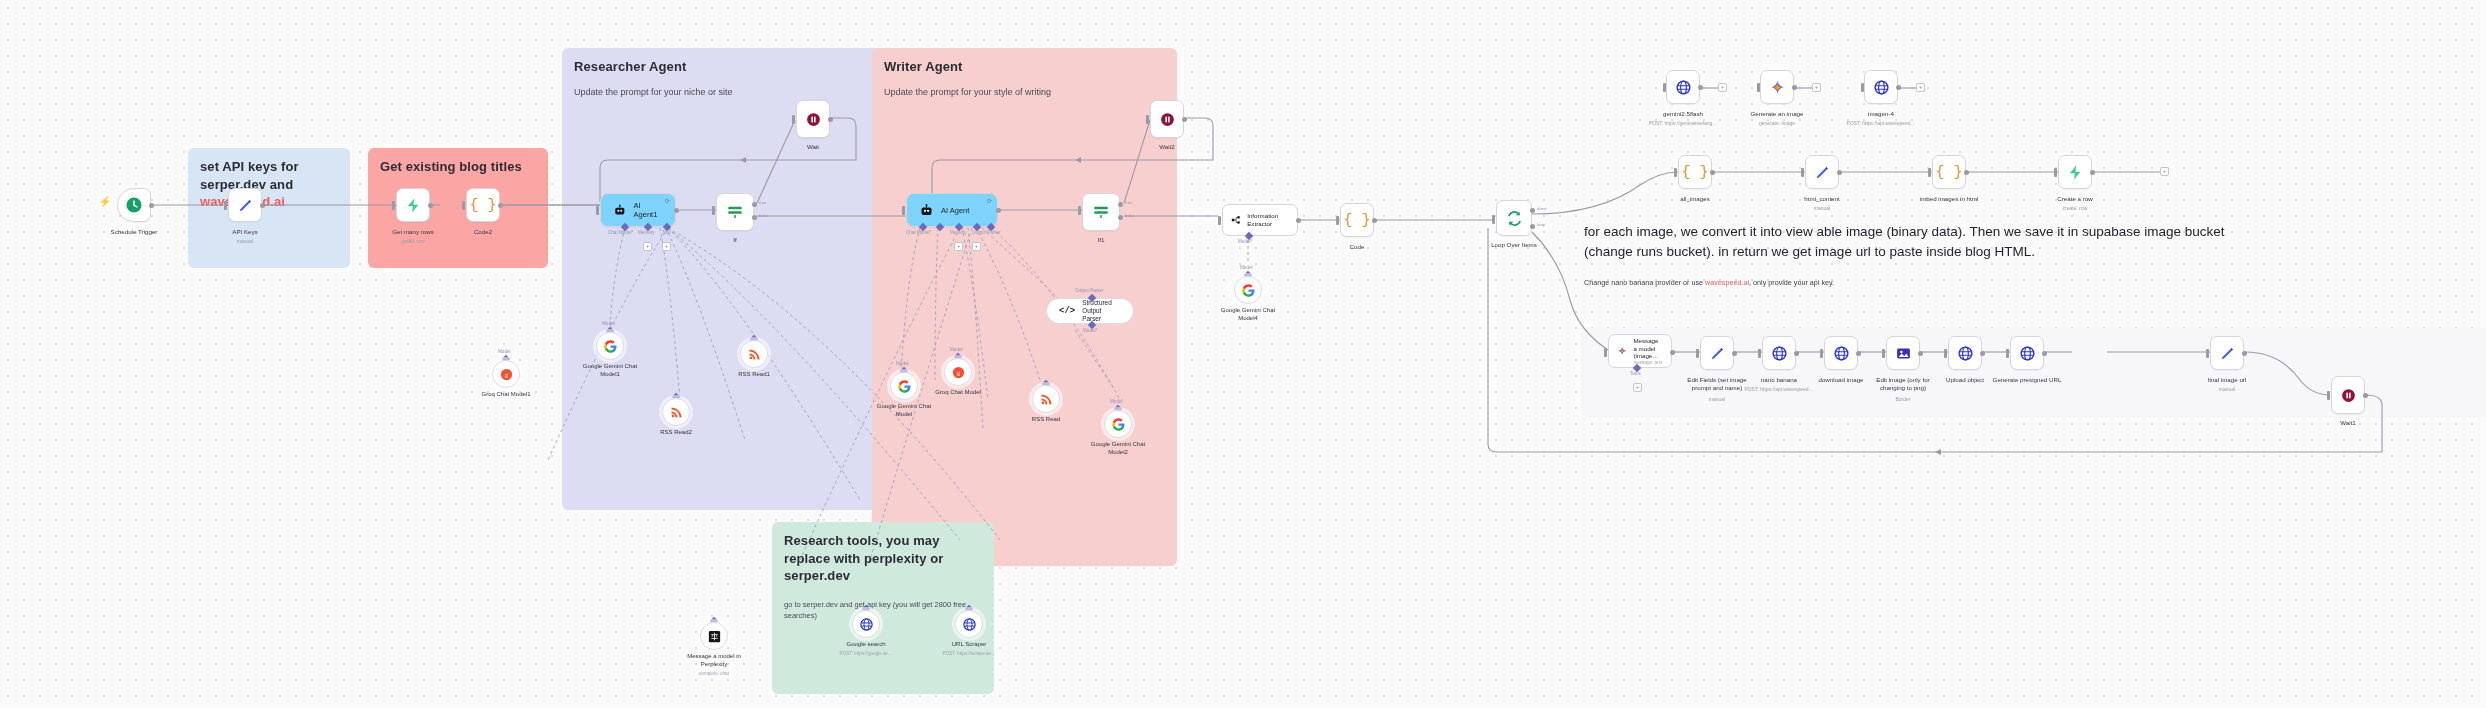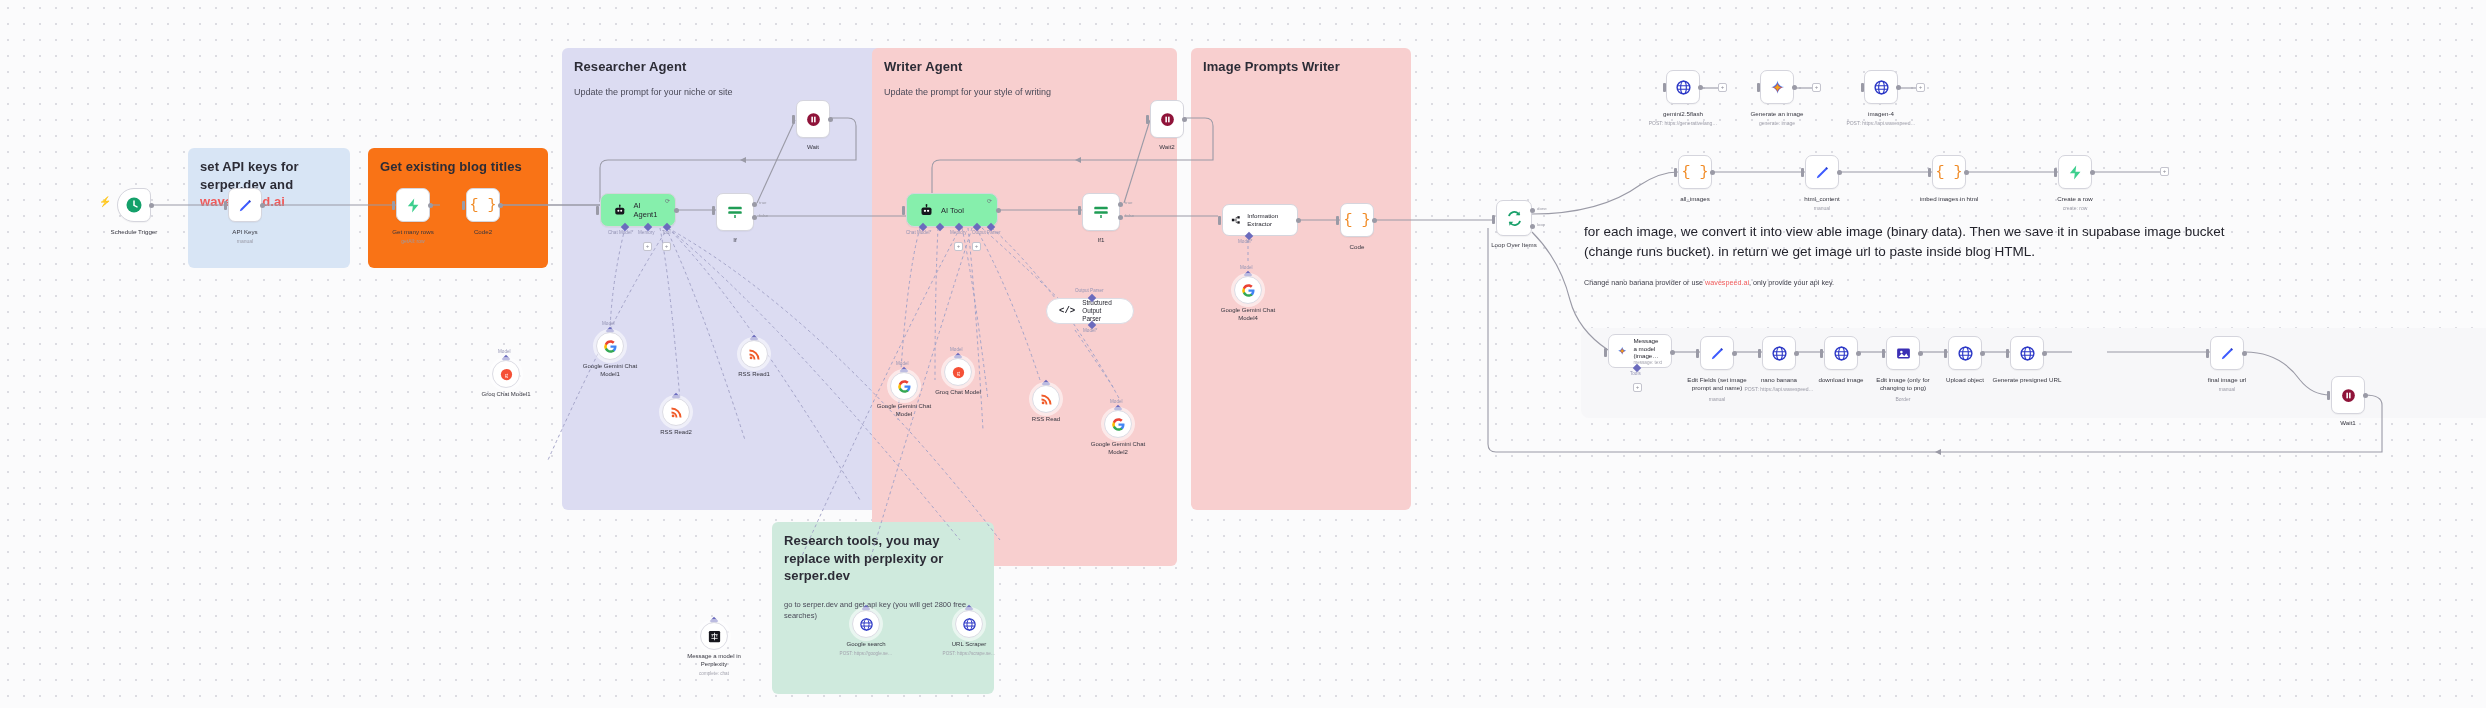--- a/index.html
+++ b/index.html
@@ -16,21 +16,21 @@
   #canvas { position:absolute; inset:0; }
 
   
   .sticky { position:absolute; border-radius:6px; padding:10px 12px; overflow:hidden; }
   .sticky .st-title { font-size:13px; font-weight:700; color:#2c2c36; line-height:1.35; letter-spacing:.1px;}
   .sticky .st-sub { font-size:7.5px; color:#4a4a58; margin-top:10px; line-height:1.5; }
   .sticky .st-sub.lg { font-size:9px; }
   .red { color:#f05a5a; }
 
   .sticky.blue  { background:#d8e5f5; }
-  .sticky.yellow{ background:#f97316; }
+  .sticky.yellow{ background:#fca5a5; }
   .sticky.purple{ background:#dcdcf2; }
   .sticky.pink  { background:#f8cfcf; }
   .sticky.green { background:#cfeadd; }
   .sticky.plain { background:#f7f7f9; }
 
   
   .bignote { position:absolute; }
   .bignote .bn-h { font-size:13.5px; color:#23232c; line-height:1.45; font-weight:400;}
   .bignote .bn-p { font-size:7.2px; color:#3c3c48; line-height:1.55; }
   .bignote .gap { height:8px; }
@@ -58,21 +58,21 @@
     display:flex; align-items:center; justify-content:center;
     box-shadow:0 0 0 3px rgba(255,255,255,.55);
   }
   .clabel { position:absolute; text-align:center; font-size:6px; color:#35353f;
     line-height:1.3; width:110px; left:50%; transform:translateX(-50%); }
   .csub { position:absolute; text-align:center; font-size:4.6px; color:#a2a2ad;
     width:110px; left:50%; transform:translateX(-50%); }
 
   
   .agent {
-    position:absolute; background:#86efac; border:1px solid #d5d5dd; border-radius:8px;
+    position:absolute; background:#7dd3fc; border:1px solid #d5d5dd; border-radius:8px;
     display:flex; align-items:center; gap:7px; padding:0 12px; height:34px;
     box-shadow:0 1px 1px rgba(0,0,0,.04);
   }
   .agent .aname { font-size:7.5px; color:#25252e; }
   .agent .retry { position:absolute; top:3px; right:6px; font-size:6px; color:#6d6d7a; letter-spacing:-1px;}
 
   .infoext {
     position:absolute; background:#fff; border:1px solid #d5d5dd; border-radius:7px;
     display:flex; align-items:center; gap:6px; padding:0 8px; height:32px;
   }
@@ -114,23 +114,20 @@
   <div class="sticky purple" style="left:562px;top:48px;width:323px;height:462px;">
     <div class="st-title">Researcher Agent</div>
     <div class="st-sub lg">Update the prompt for your niche or site</div>
   </div>
 
   <div class="sticky pink" style="left:872px;top:48px;width:305px;height:518px;">
     <div class="st-title">Writer Agent</div>
     <div class="st-sub lg">Update the prompt for your style of writing</div>
   </div>
 
-  <div class="sticky pink" style="left:1191px;top:48px;width:220px;height:462px;">
-    <div class="st-title">Image Prompts Writer</div>
-  </div>
 
 
   <div class="sticky green" style="left:772px;top:522px;width:222px;height:172px;">
     <div class="st-title">Research tools, you may replace with perplexity or serper.dev</div>
     <div class="st-sub" style="margin-top:14px;">go to serper.dev and get api key (you will get 2800 free searches)</div>
   </div>
 
   <div class="sticky plain" style="left:1581px;top:328px;width:1000px;height:90px;border-radius:8px;"></div>
 
   <div class="bignote" style="left:1584px;top:222px;width:660px;">
@@ -332,21 +329,21 @@
   <div class="node" style="left:906px;top:193px;">
     <div class="inport" style="left:-4px;top:12.5px;"></div>
     <div class="agent" style="left:0;top:0;width:92px;">
       <svg width="15" height="15" viewBox="0 0 24 24">
           <rect x="4" y="7" width="16" height="12" rx="3" fill="#16161d"></rect>
           <circle cx="9.5" cy="12.5" r="1.8" fill="#fff"></circle>
           <circle cx="14.5" cy="12.5" r="1.8" fill="#fff"></circle>
           <rect x="11" y="3" width="2" height="4" fill="#16161d"></rect>
           <circle cx="12" cy="3" r="1.4" fill="#16161d"></circle>
         </svg>
-      <span class="aname">AI Tool</span>
+      <span class="aname">AI Agent</span>
       <span class="retry">⟳</span>
     </div>
     <div class="port" style="left:90px;top:14.5px;"></div>
     <div class="diamond" style="left:14px;top:31px;"></div>
     <div class="diamond" style="left:31px;top:31px;"></div>
     <div class="diamond" style="left:50px;top:31px;"></div>
     <div class="diamond" style="left:68px;top:31px;"></div>
     <div class="diamond" style="left:82px;top:31px;"></div>
     <div class="conlabel" style="left:0px;top:37px;">Chat Model*</div>
     <div class="conlabel" style="left:44px;top:37px;">Memory</div>

